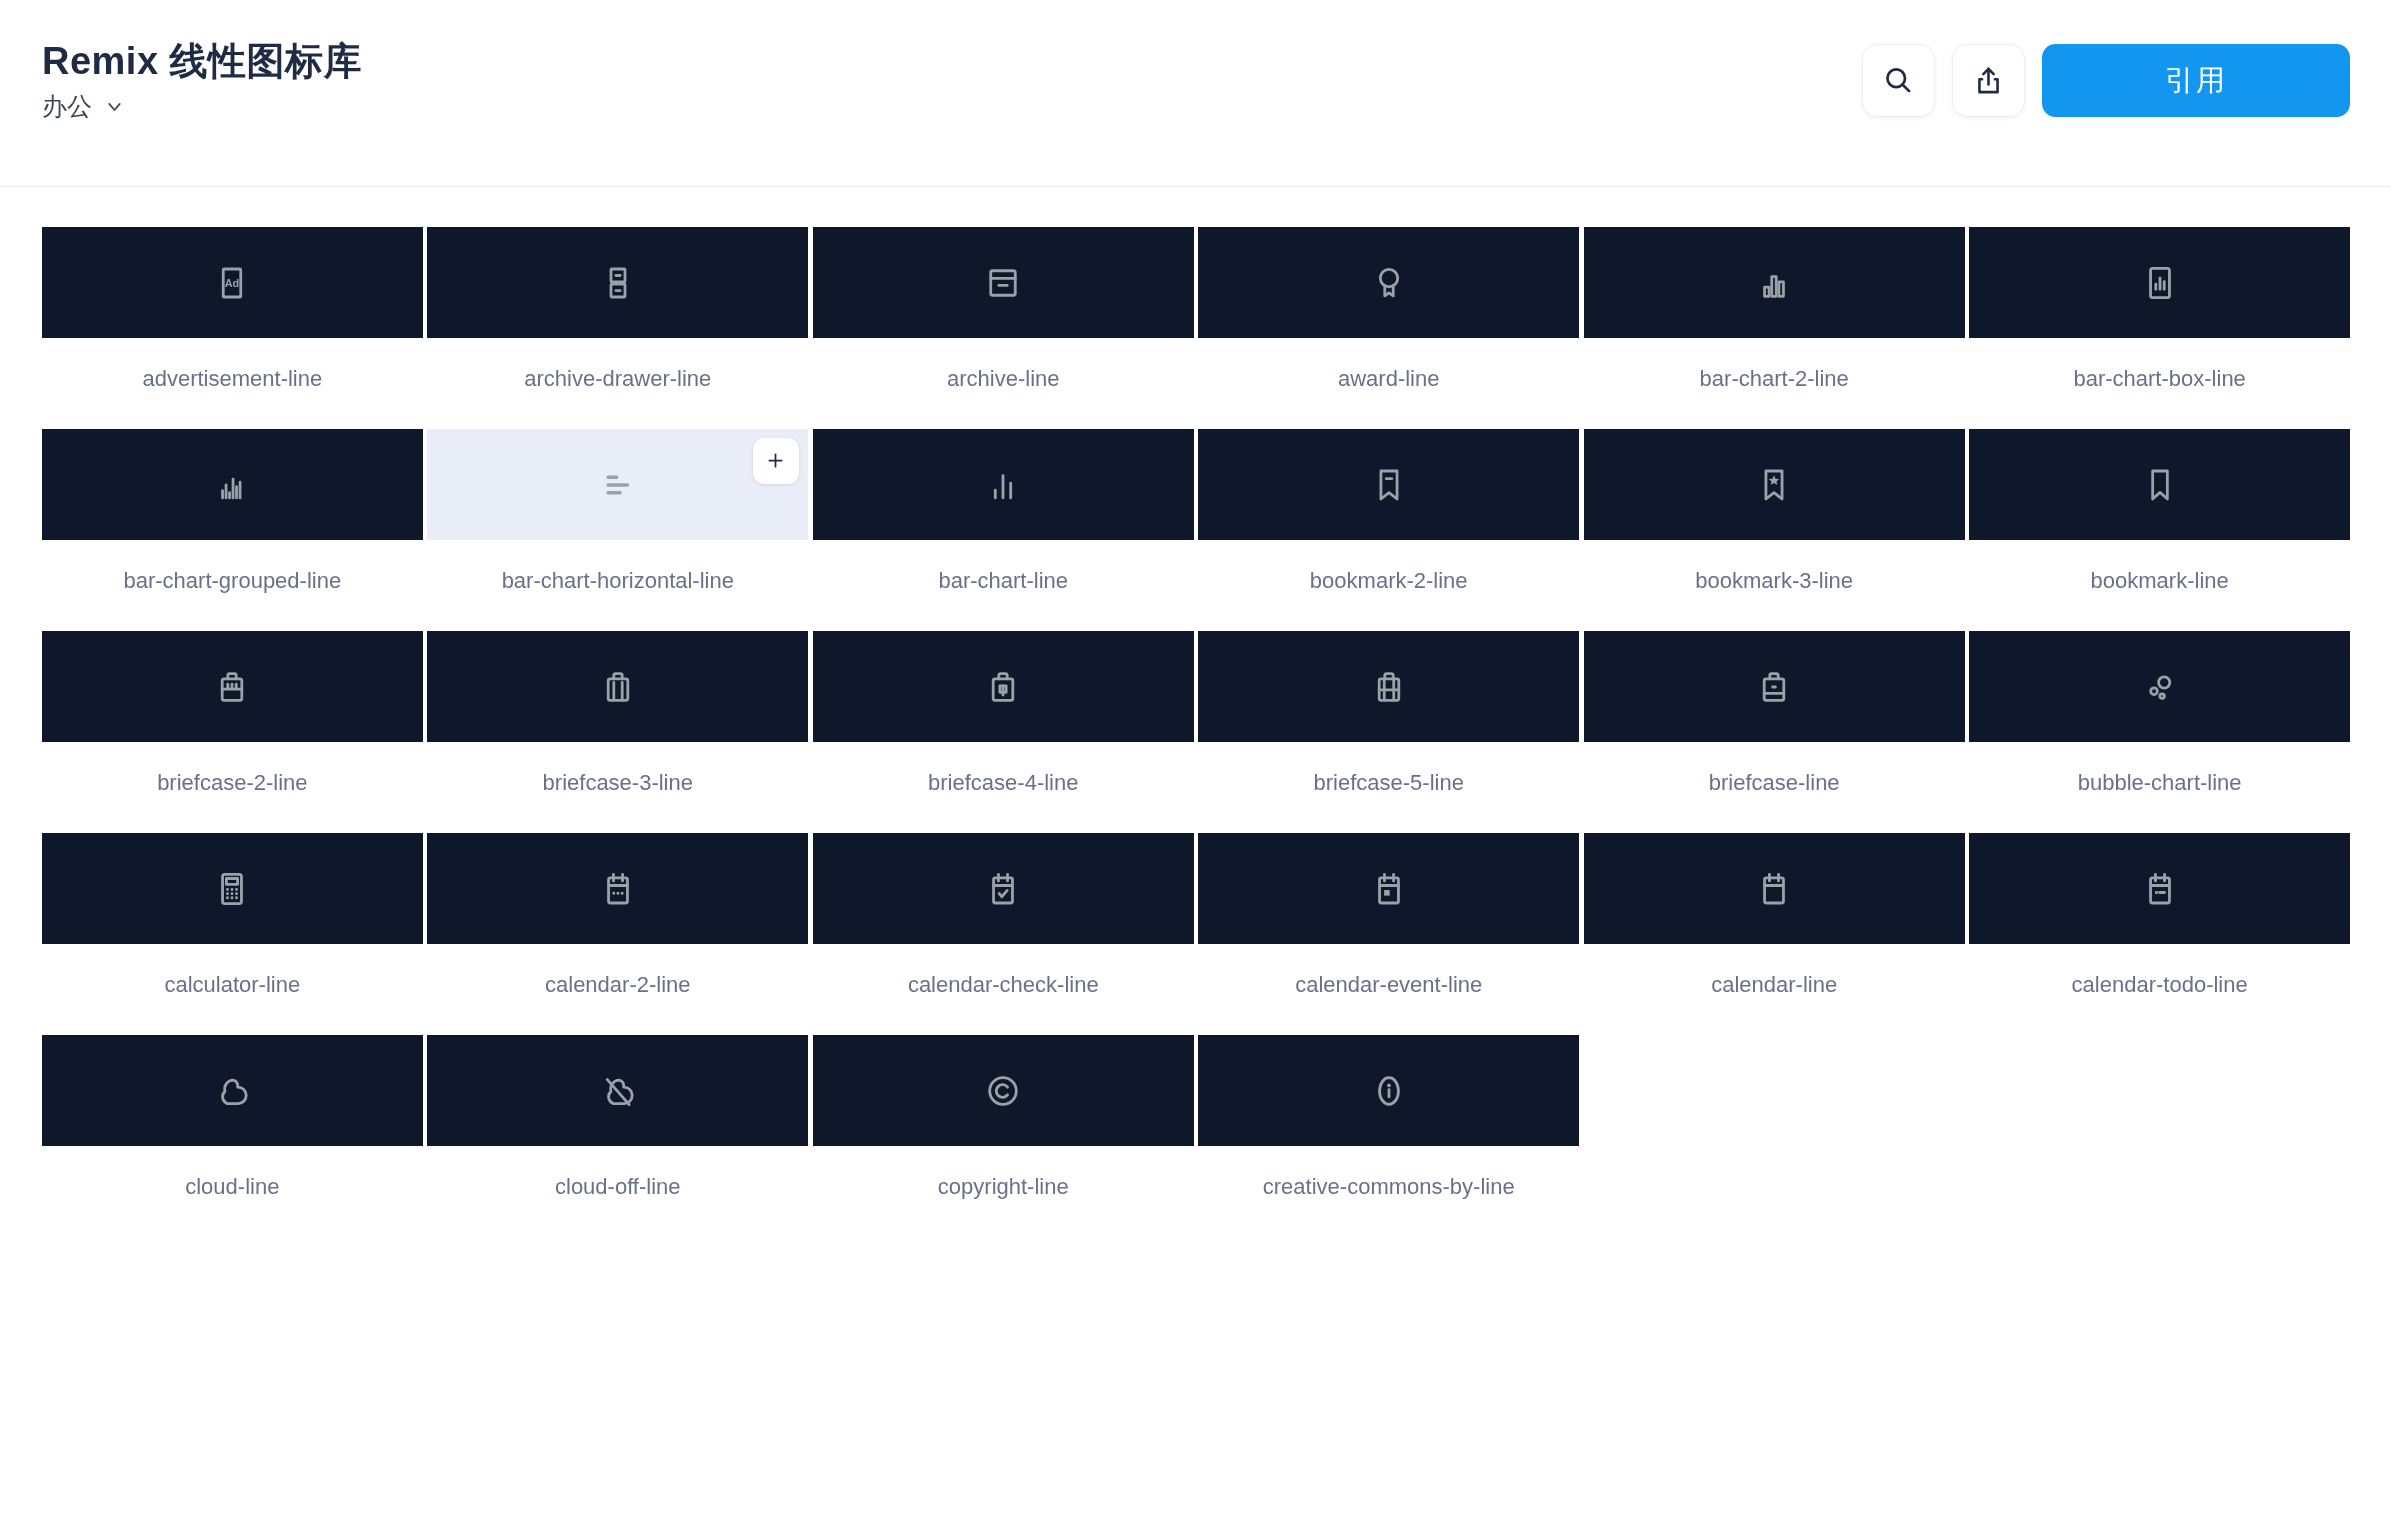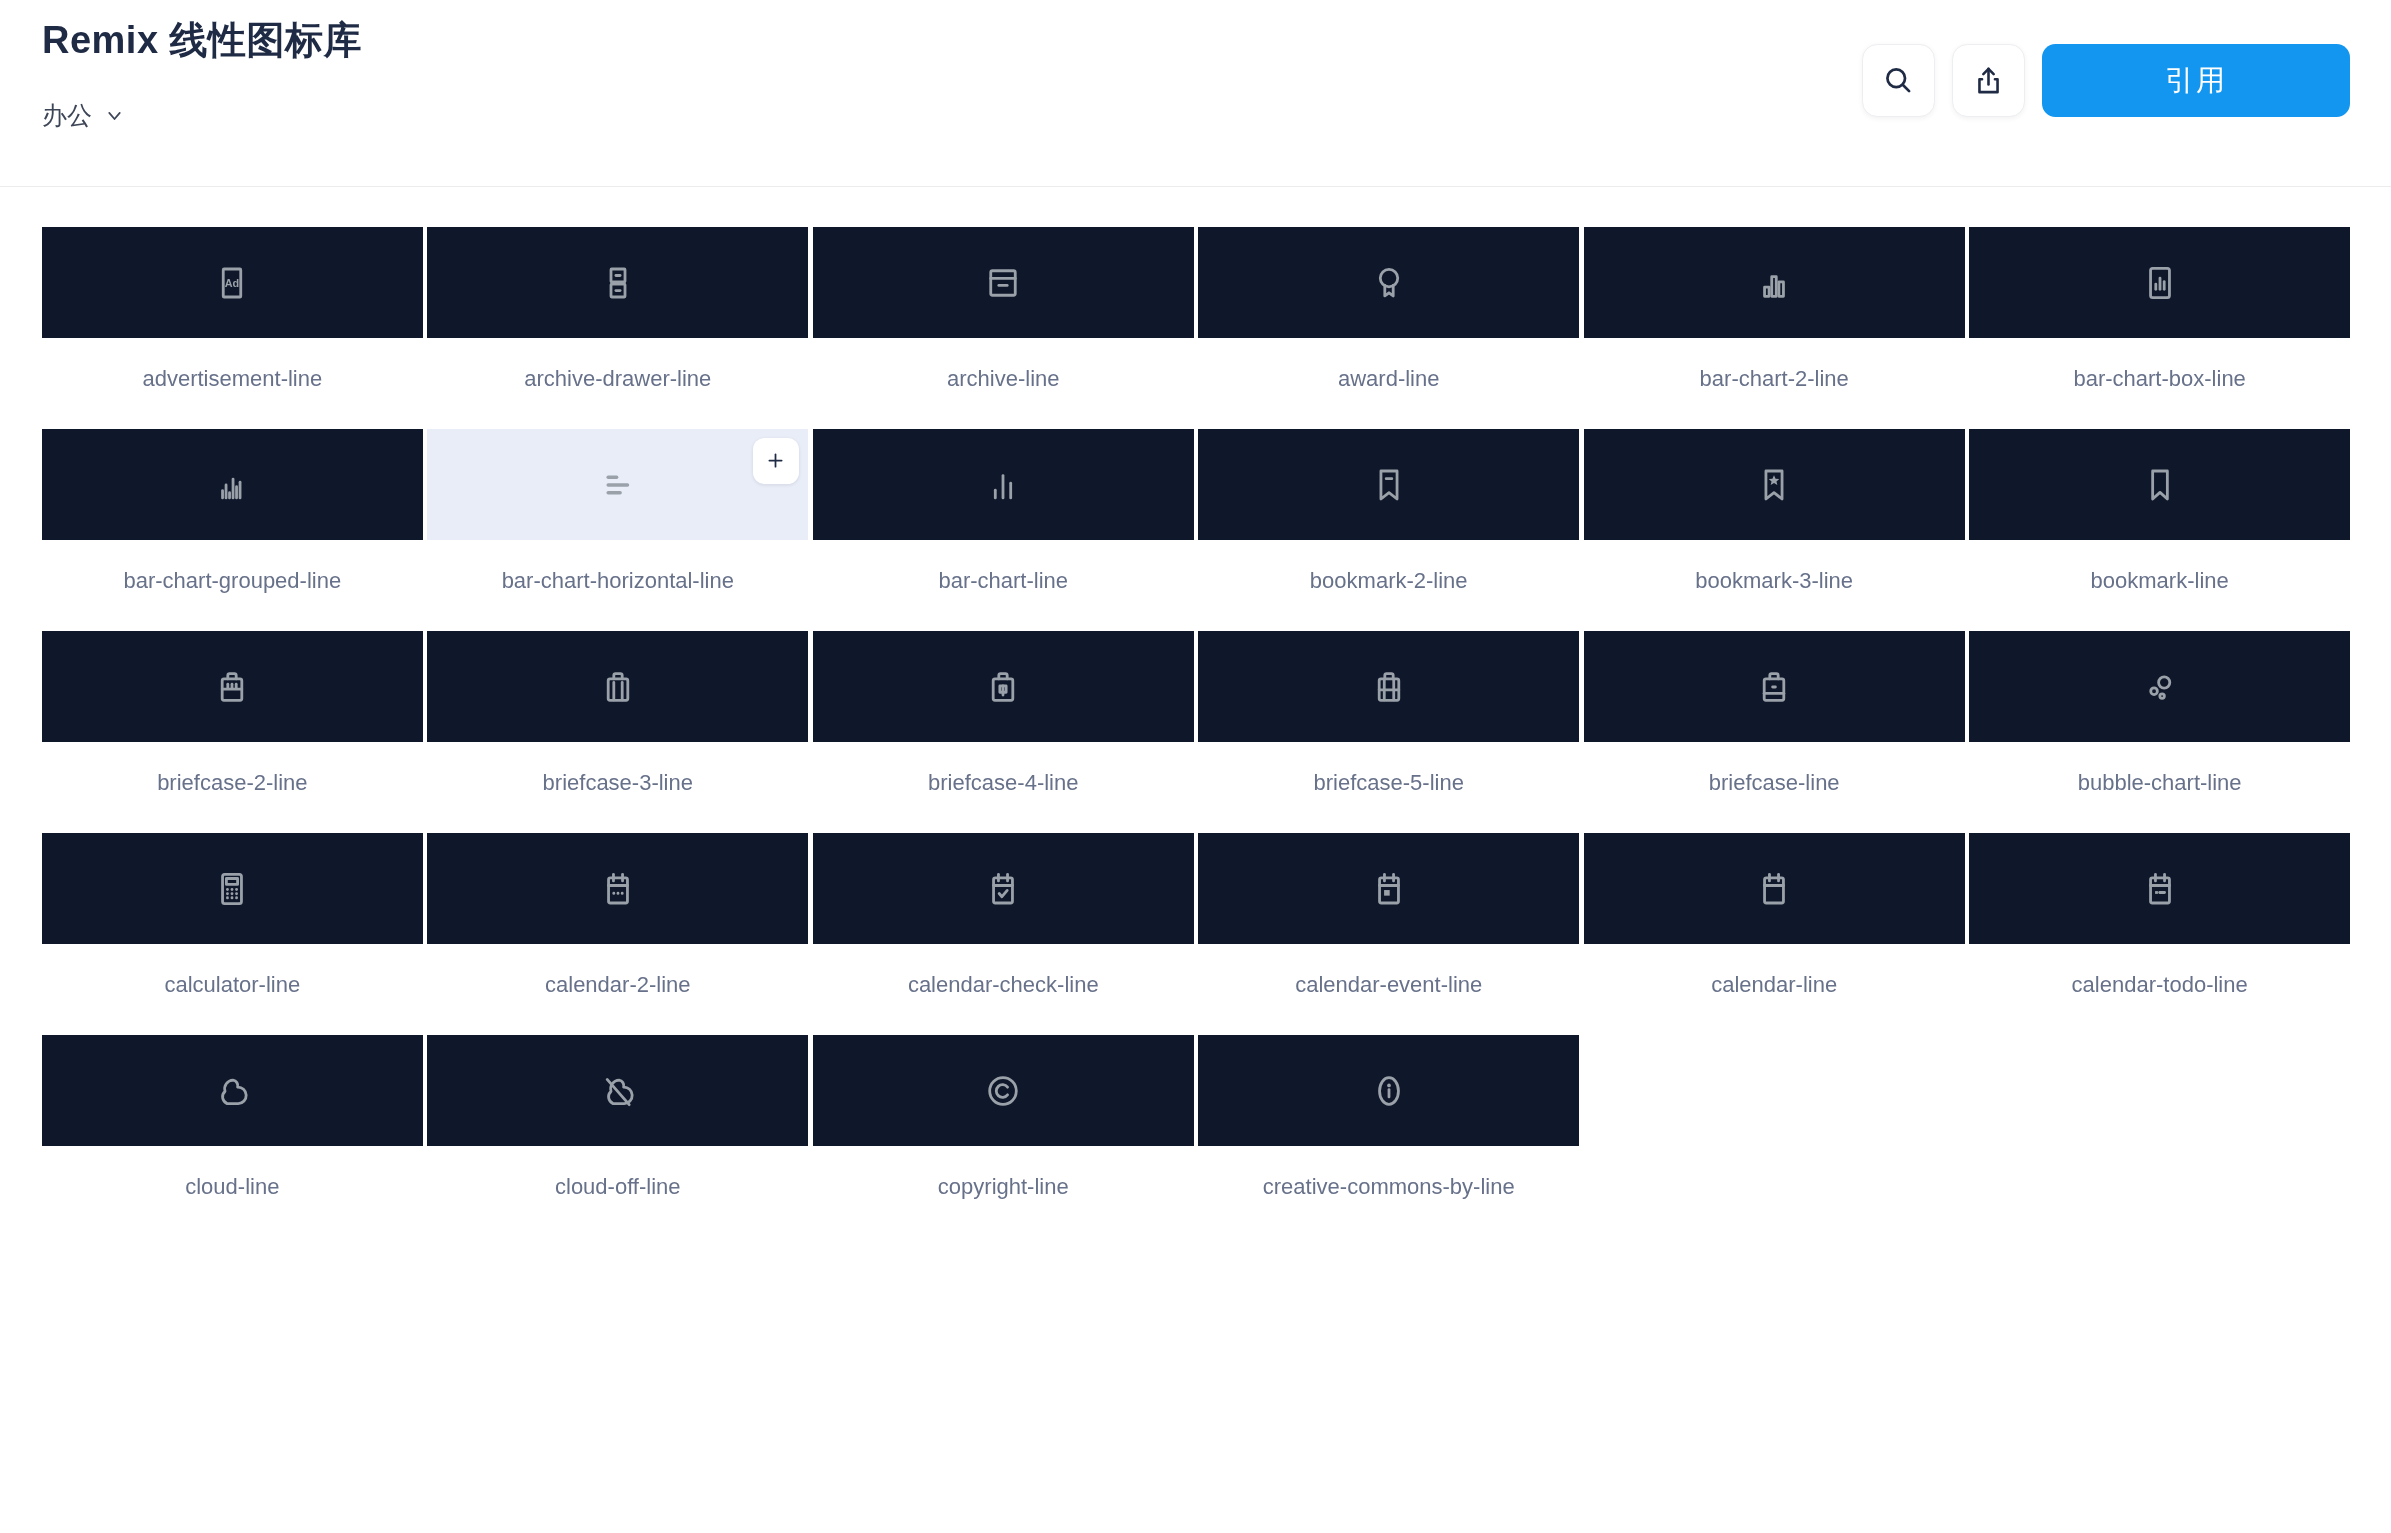--- a/index.html
+++ b/index.html
@@ -14,31 +14,31 @@
   
   .header {
     position: relative;
     height: 187px;
     border-bottom: 1.9px solid #ececec;
     padding: 0 42px;
     display: flex;
     align-items: flex-start;
     justify-content: space-between;
   }
-  .header-left { padding-top: 20px; }
+  .header-left { padding-top: 41px; }
   .page-title {
     font-size: 38px;
     font-weight: bold;
     color: #1f2a44;
     letter-spacing: 0.5px;
     line-height: 1.1;
     margin: 0;
   }
   .subtitle-row {
-    margin-top: 37px;
+    margin-top: 7px;
     display: flex;
     align-items: center;
     gap: 11.5px;
     cursor: pointer;
   }
   .subtitle-text {
     font-size: 25px;
     color: #3d4657;
   }
   .chev {

